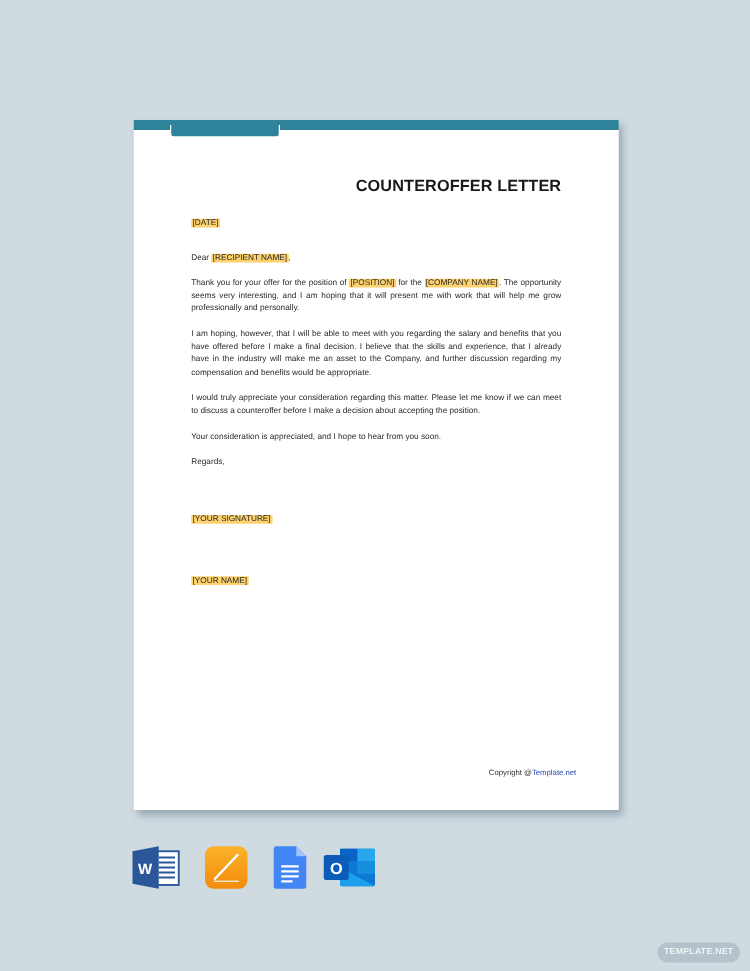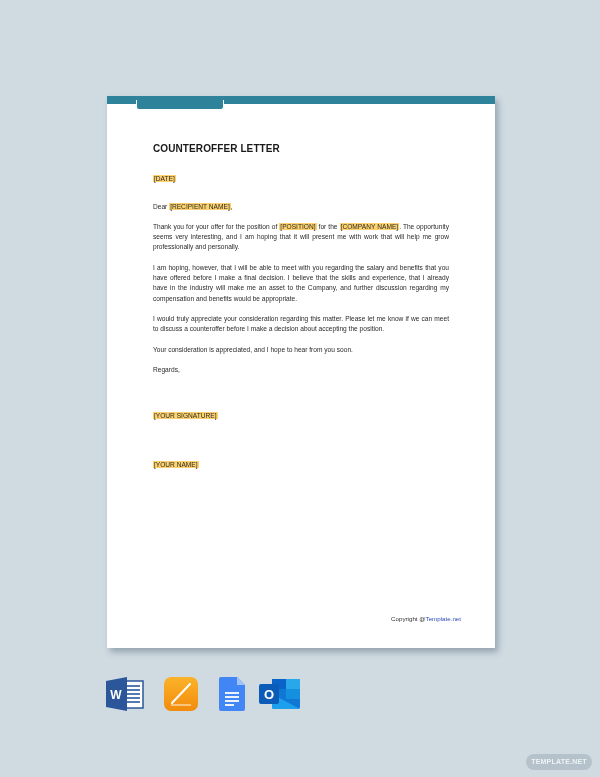--- a/index.html
+++ b/index.html
@@ -30,21 +30,21 @@
       border-radius: 0 0 3px 3px;
       box-sizing: content-box;
     }
     .doc {
       position: absolute; left: 46px; top: 0; width: 296px;
       font-size: 6.6px; line-height: 10.2px; color: #2a2a2a;
       text-align: justify;
     }
     .title {
       position: absolute; left: 0; right: 0; top: 48px;
-      text-align: left; font-weight: bold; font-size: 10px; color: #1a1a1a;
+      text-align: right; font-weight: bold; font-size: 13px; color: #1a1a1a;
       letter-spacing: 0.1px;
     }
     .hl {
       background: #fdd26e;
       padding: 0 1px;
     }
     .block { position: absolute; left: 0; width: 296px; margin: 0; }
     .copyright {
       position: absolute; right: 34px; top: 519px;
       font-size: 6.2px; color: #333;

